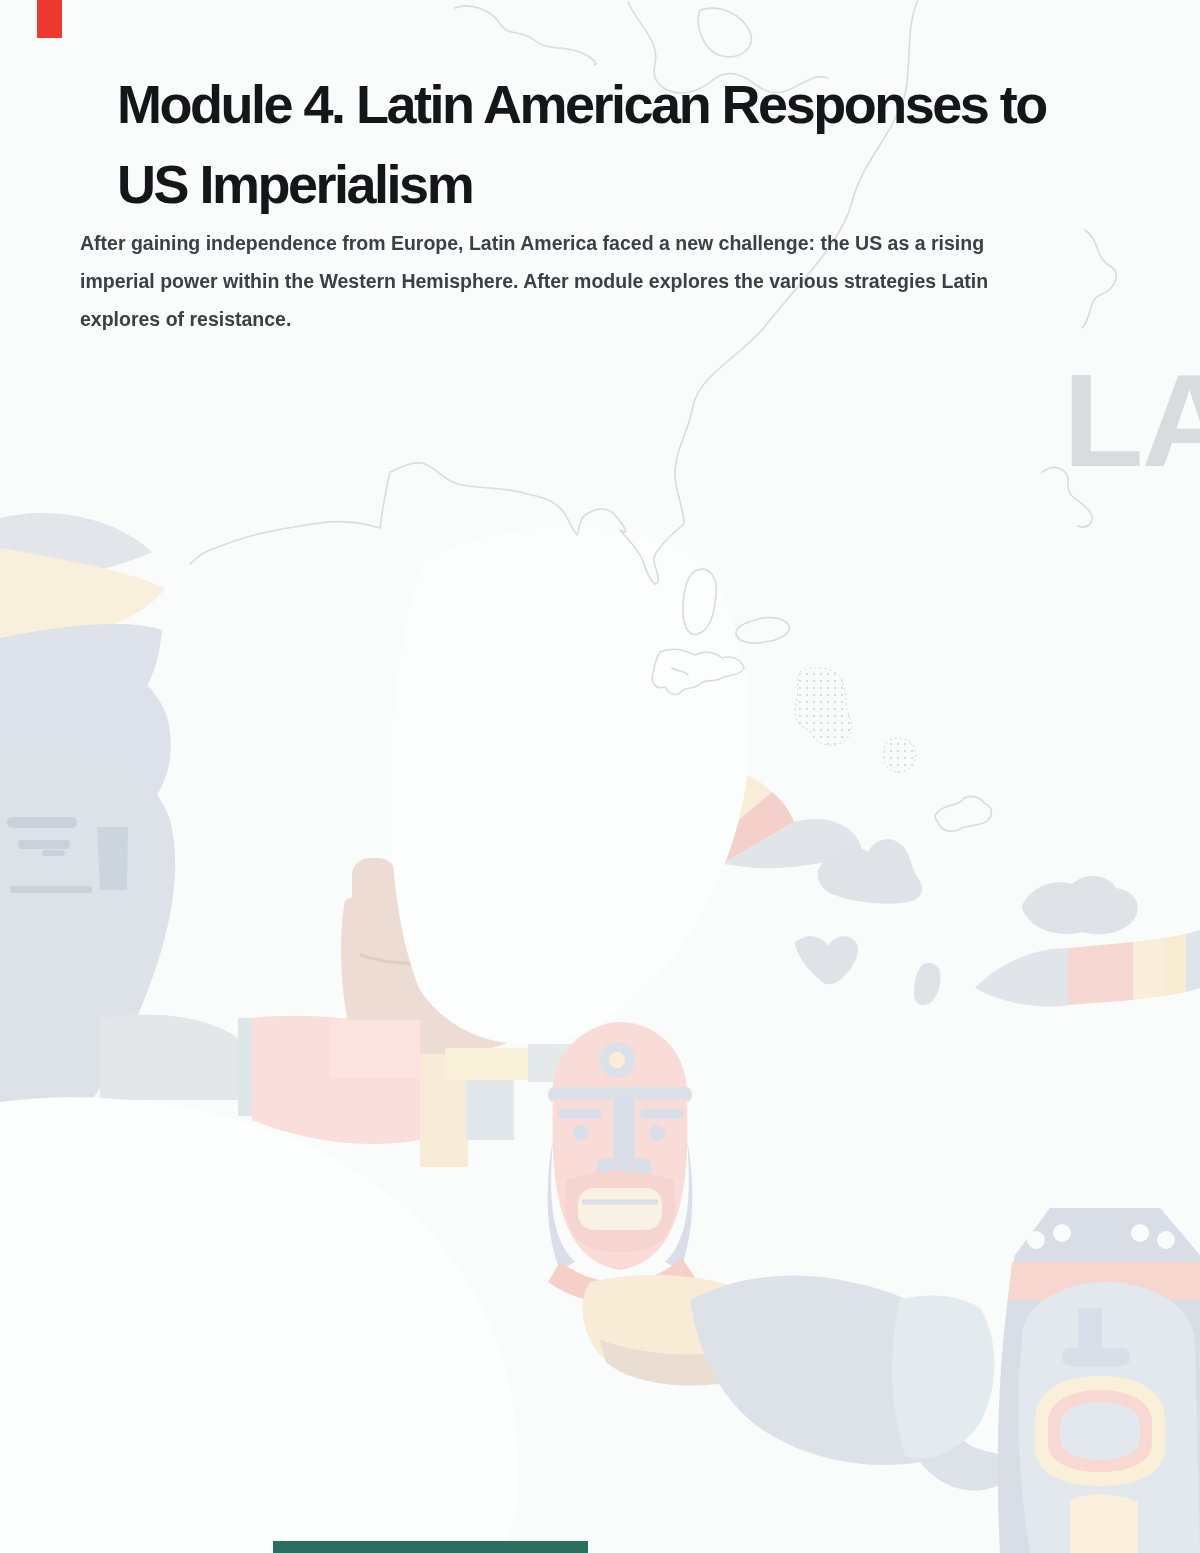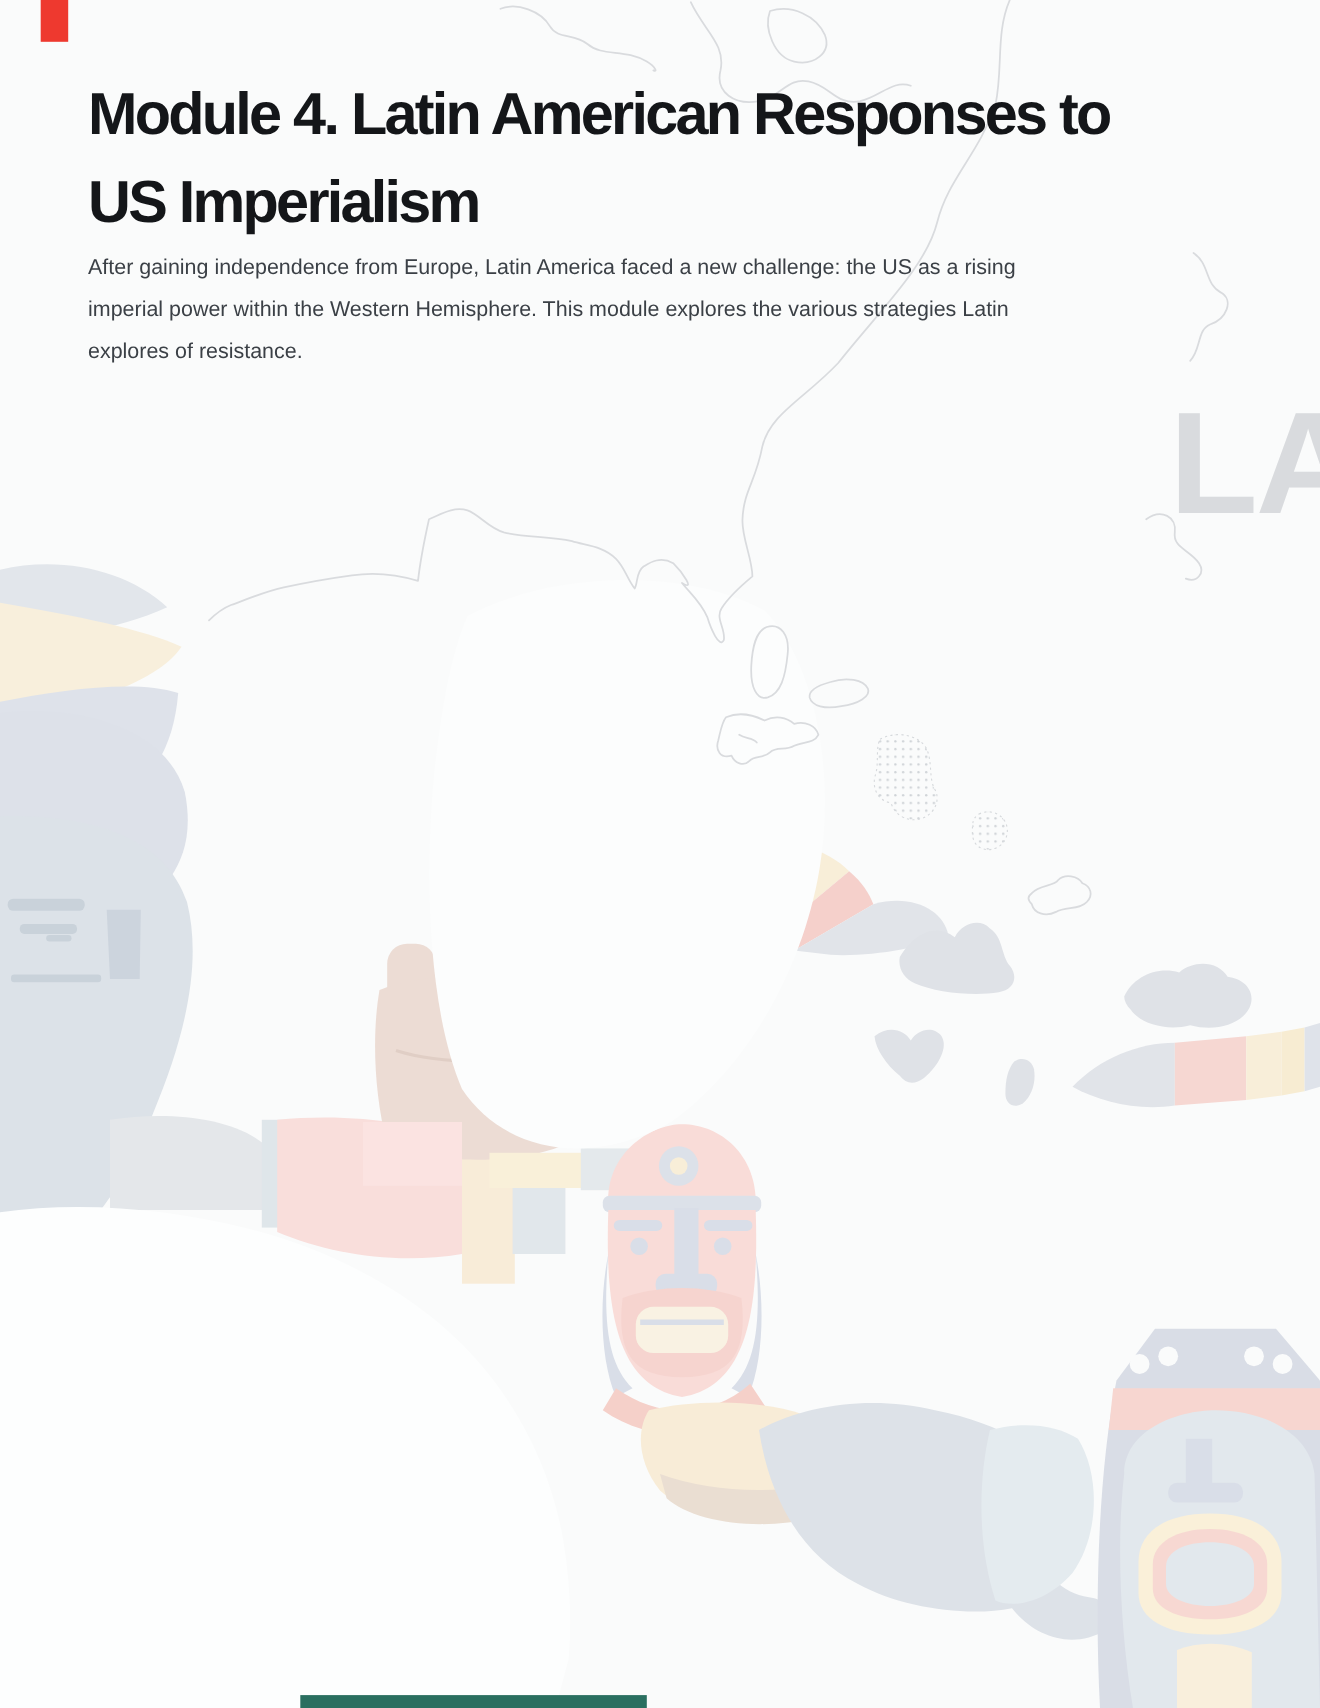--- a/index.html
+++ b/index.html
@@ -22,29 +22,29 @@
     position:absolute;
     left:80px;top:64px;
     margin:0;
     width:1080px;
     font-size:54px;
     line-height:80px;
     font-weight:700;
     letter-spacing:-2.5px;
     color:#141619;
   }
-  h1.title .tl{display:block;white-space:nowrap;}
+  h1.title .tl{display:block;white-space:nowrap;margin-left:37px;}
   .intro{
     position:absolute;
     left:80px;top:224px;
     margin:0;
     width:1030px;
     font-size:19.5px;
     line-height:38px;
-    font-weight:400;
+    font-weight:700;
     color:#3b4046;
   }
   .intro .pl{display:block;white-space:nowrap;}
 </style>
 </head>
 <body>
 
 <div class="page">
 
   <div class="bg">
@@ -201,18 +201,18 @@
     </svg>
   </div>
 
   <div class="content">
     <h1 class="title">
       <span class="tl">Module 4. Latin American Responses to</span>
       <span class="tl">US Imperialism</span>
     </h1>
     <p class="intro">
       <span class="pl">After gaining independence from Europe, Latin America faced a new challenge: the US as a rising</span>
-      <span class="pl">imperial power within the Western Hemisphere. This module explores the various strategies Latin</span>
+      <span class="pl">imperial power within the Western Hemisphere. After module explores the various strategies Latin</span>
       <span class="pl">explores of resistance.</span>
     </p>
   </div>
 
 </div>
 
 </body></html>

